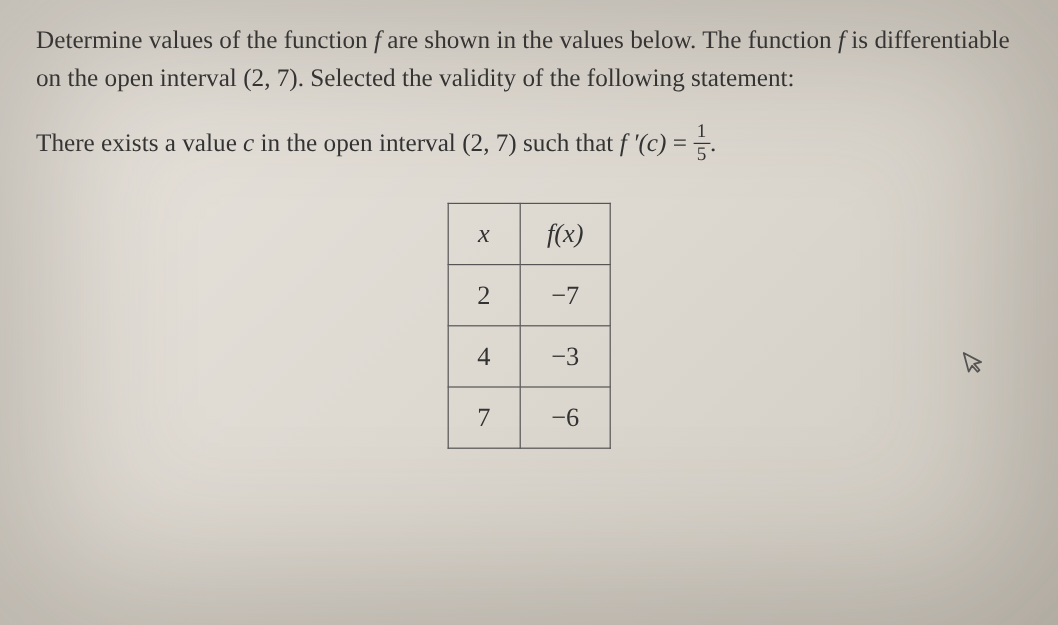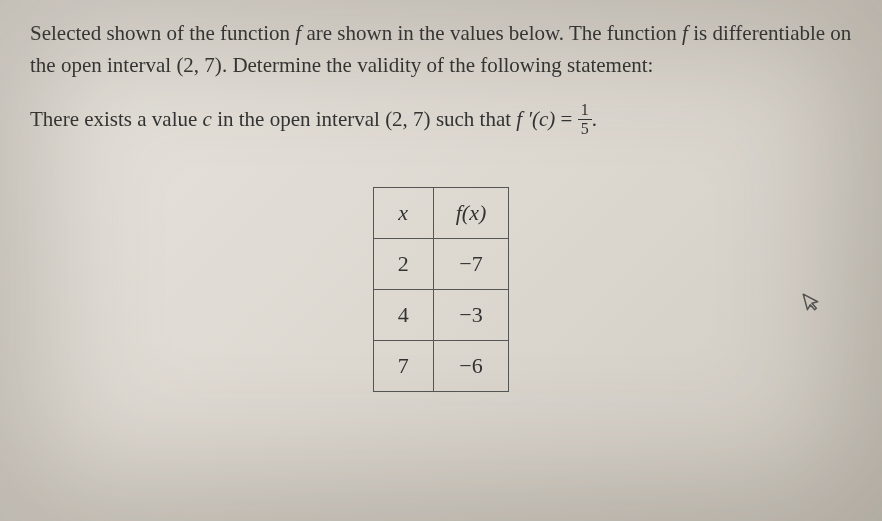--- a/index.html
+++ b/index.html
@@ -19,21 +19,21 @@
     }
     .problem-text {
       font-size: 21px;
       line-height: 1.5;
       margin-bottom: 22px;
       color: #333;
     }
     .statement-text {
       font-size: 21px;
       line-height: 1.5;
-      margin-bottom: 48px;
+      margin-bottom: 30px;
       color: #333;
     }
     .math-var {
       font-style: italic;
       font-family: 'Times New Roman', serif;
     }
     .fraction {
       display: inline-block;
       vertical-align: middle;
       text-align: center;
@@ -90,21 +90,21 @@
       position: absolute;
       inset: 0;
       pointer-events: none;
       box-shadow: inset 0 0 120px 40px rgba(80,70,60,0.25);
     }
   </style>
 </head>
 <body>
 
 <div class="problem-text">
-  <span>Selected shown of the function </span><span class="math-var">f</span><span> are shown in the values below. The function </span><span class="math-var">f</span><span> is differentiable on the open interval </span><span>(2, 7)</span><span>. Determine the validity of the following statement:</span>
+  <span>Determine values of the function </span><span class="math-var">f</span><span> are shown in the values below. The function </span><span class="math-var">f</span><span> is differentiable on the open interval </span><span>(2, 7)</span><span>. Selected the validity of the following statement:</span>
 </div>
 
 <div class="statement-text">
   <span>There exists a value </span><span class="math-var">c</span><span> in the open interval </span><span>(2, 7)</span><span> such that </span><span class="math-var"><span>f ′(c)</span></span><span> = </span><span class="fraction"><span class="num">1</span><span class="den">5</span></span><span>.</span>
 </div>
 
 <div class="table-wrap">
   <table class="data-table">
     <tbody>
         <tr>

